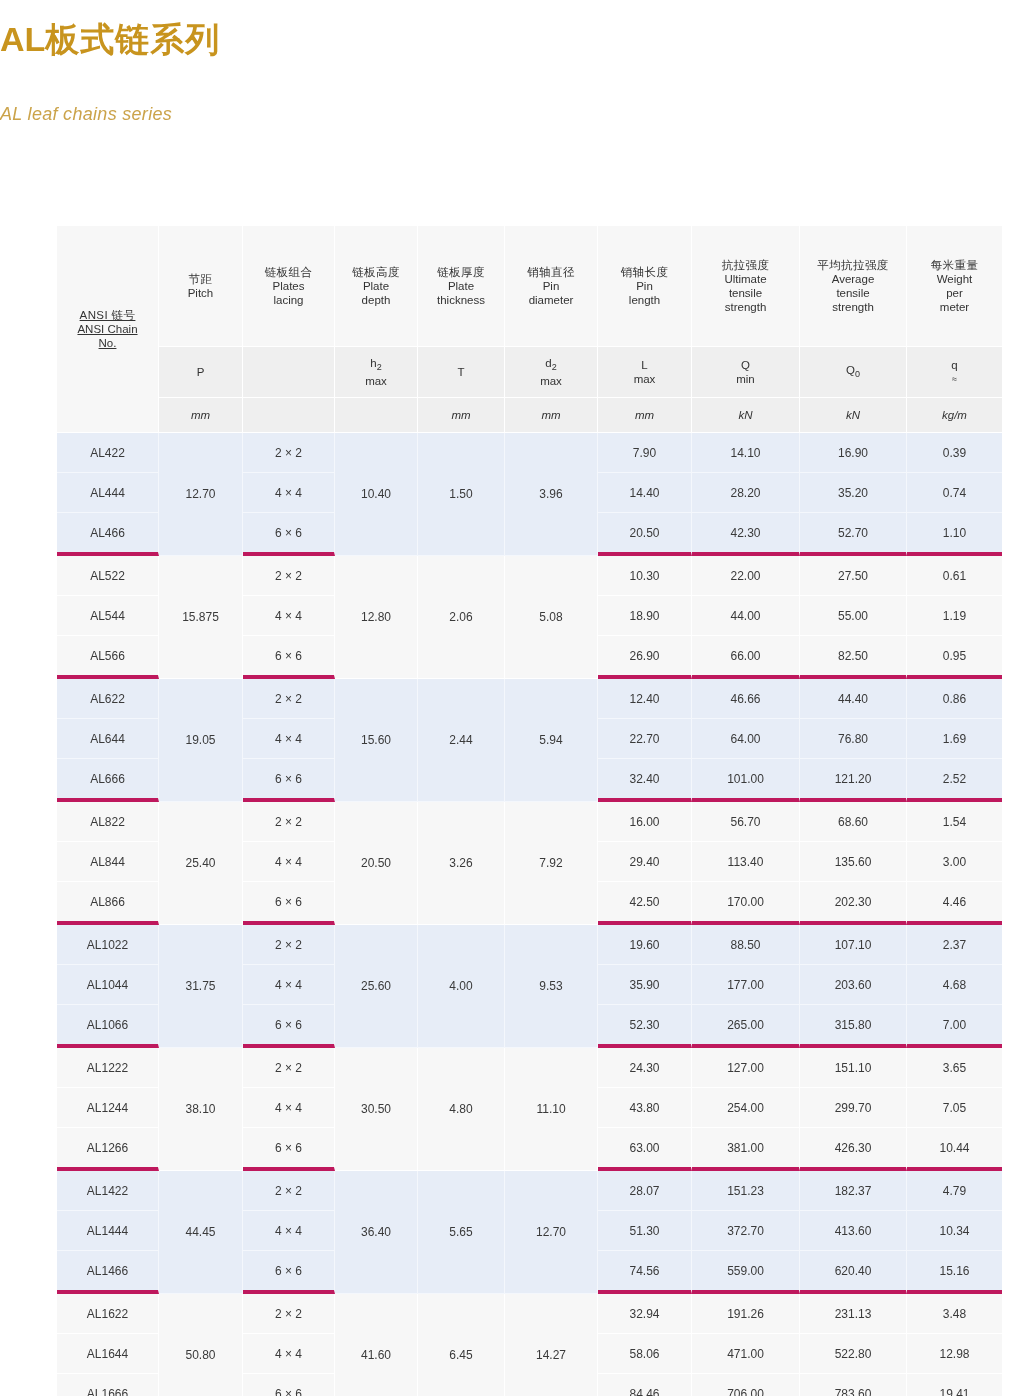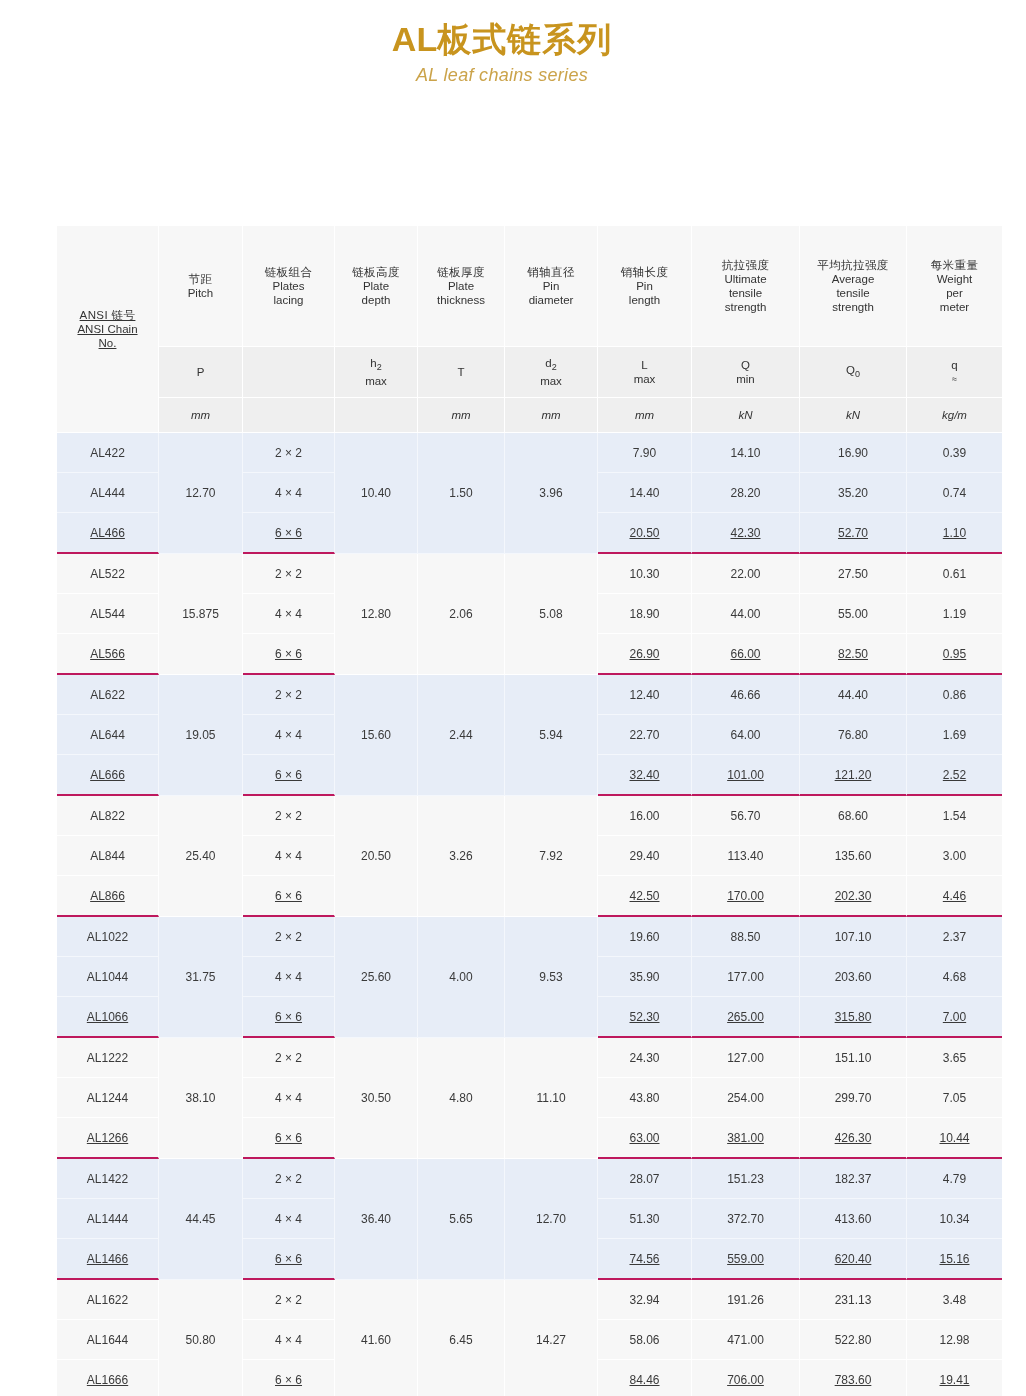--- a/index.html
+++ b/index.html
@@ -15,41 +15,42 @@
     overflow: hidden;
     position: relative;
   }
 
   
   .title-block {
     position: absolute;
     top: 0;
     left: 0;
     right: 22px;
-    text-align: center;
+    text-align: left;
     padding-top: 16px;
   }
   .title-cn {
     font-size: 34px;
     font-weight: bold;
     color: #c8941e;
     letter-spacing: 1px;
     line-height: 46px;
     white-space: nowrap;
   }
   .title-cn .lead {
     letter-spacing: 0px;
   }
   .title-en {
     font-size: 18px;
     color: #cba34a;
     line-height: 26px;
     letter-spacing: 0.3px;
     white-space: nowrap;
     font-style: italic;
+    margin-top: 39px;
   }
 
   
   .table-wrap {
     position: absolute;
     left: 57px;
     top: 226px;
     width: 945px;
   }
   table.spec {
@@ -97,21 +98,21 @@
 
   
   tr.band-a td { background: #e7edf7; border-right-color: #f4f7fc; border-bottom-color: #f4f7fc; }
   tr.band-b td { background: #f7f7f7; border-right-color: #ffffff; border-bottom-color: #ffffff; }
   tr.band-a td:last-child, tr.band-b td:last-child { border-right: none; }
 
   td.cell { height: 39px; font-size: 12px; color: #3a3a3a; }
   td.span-cell { font-size: 12px; color: #3a3a3a; }
 
   
-  tr.group-end td { border-bottom: 2px solid #be185d; text-decoration: underline; }
+  tr.group-end td { border-bottom: 4px solid #be185d; }
 </style>
 </head>
 <body>
 
 <div class="title-block">
   <div class="title-cn"><span class="lead">AL</span><span>板式链系列</span></div>
   <div class="title-en">AL leaf chains series</div>
 </div>
 
 <div class="table-wrap">

